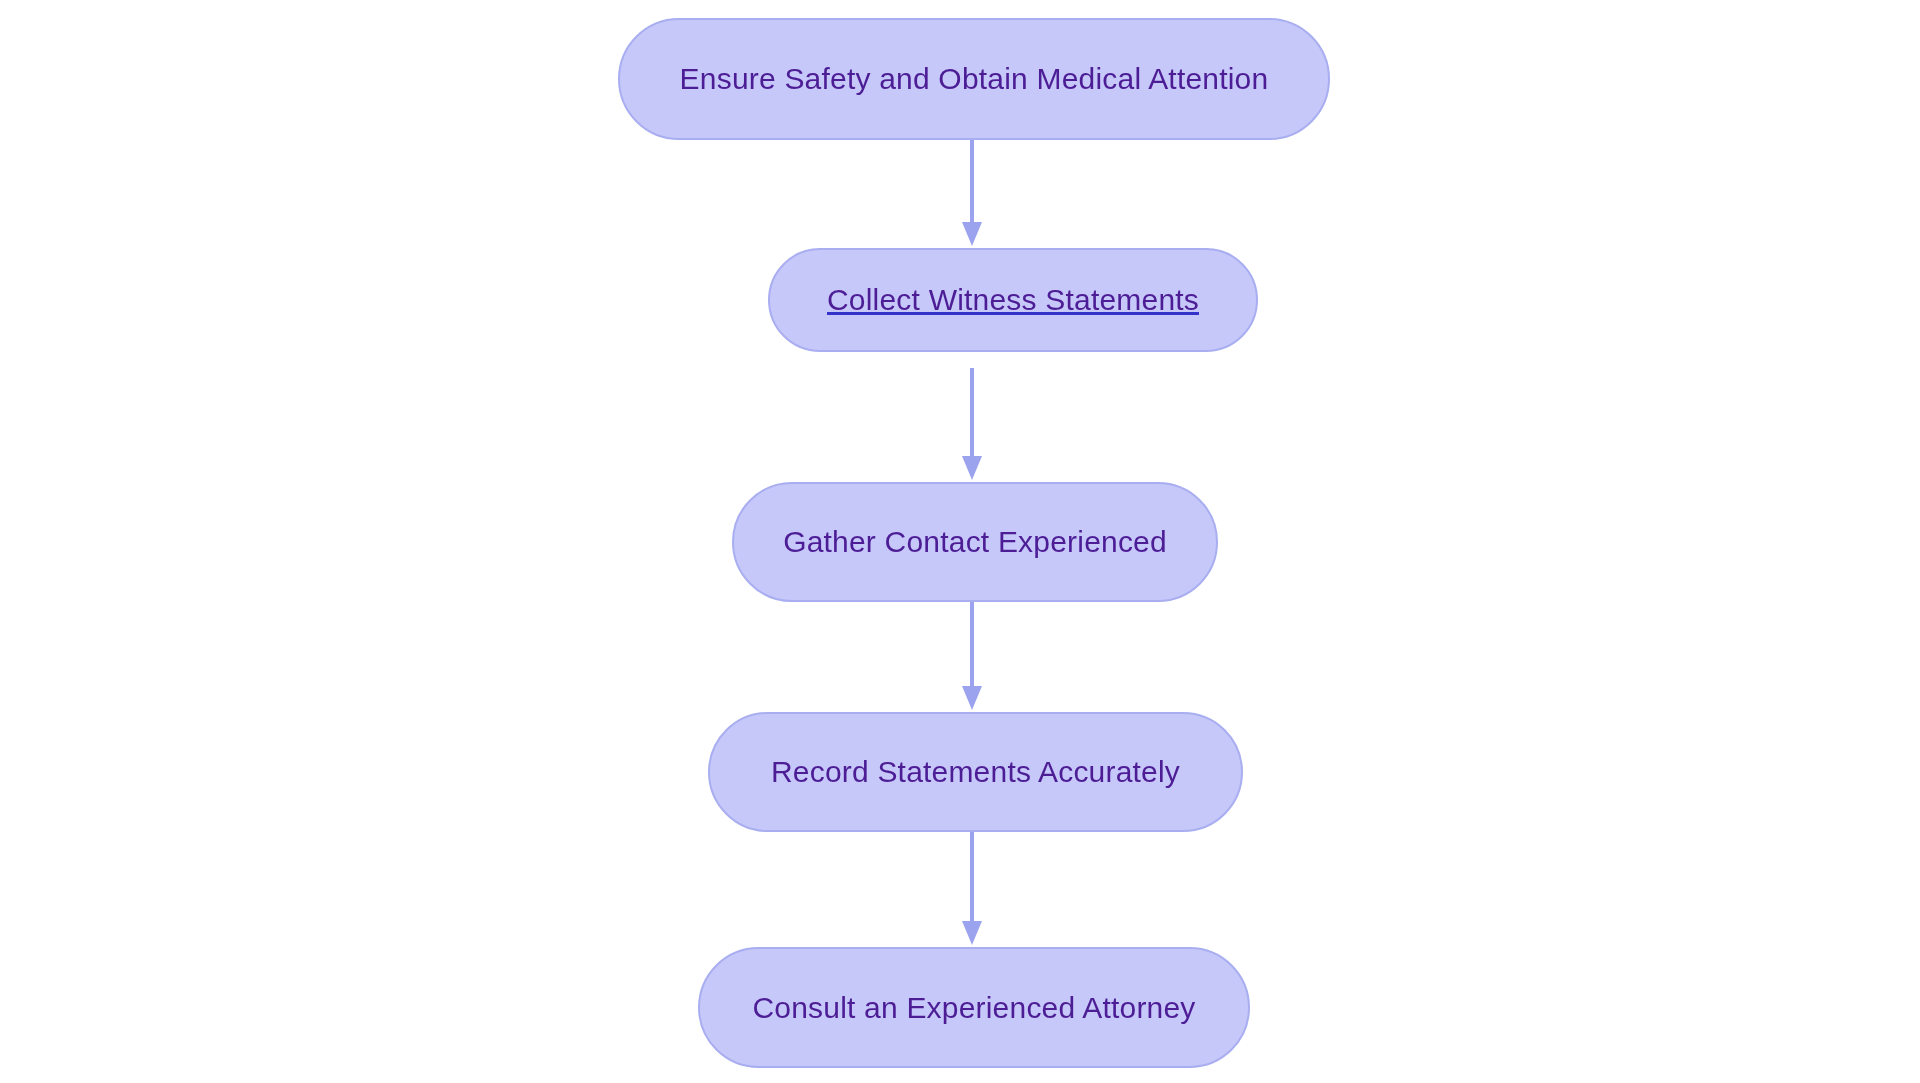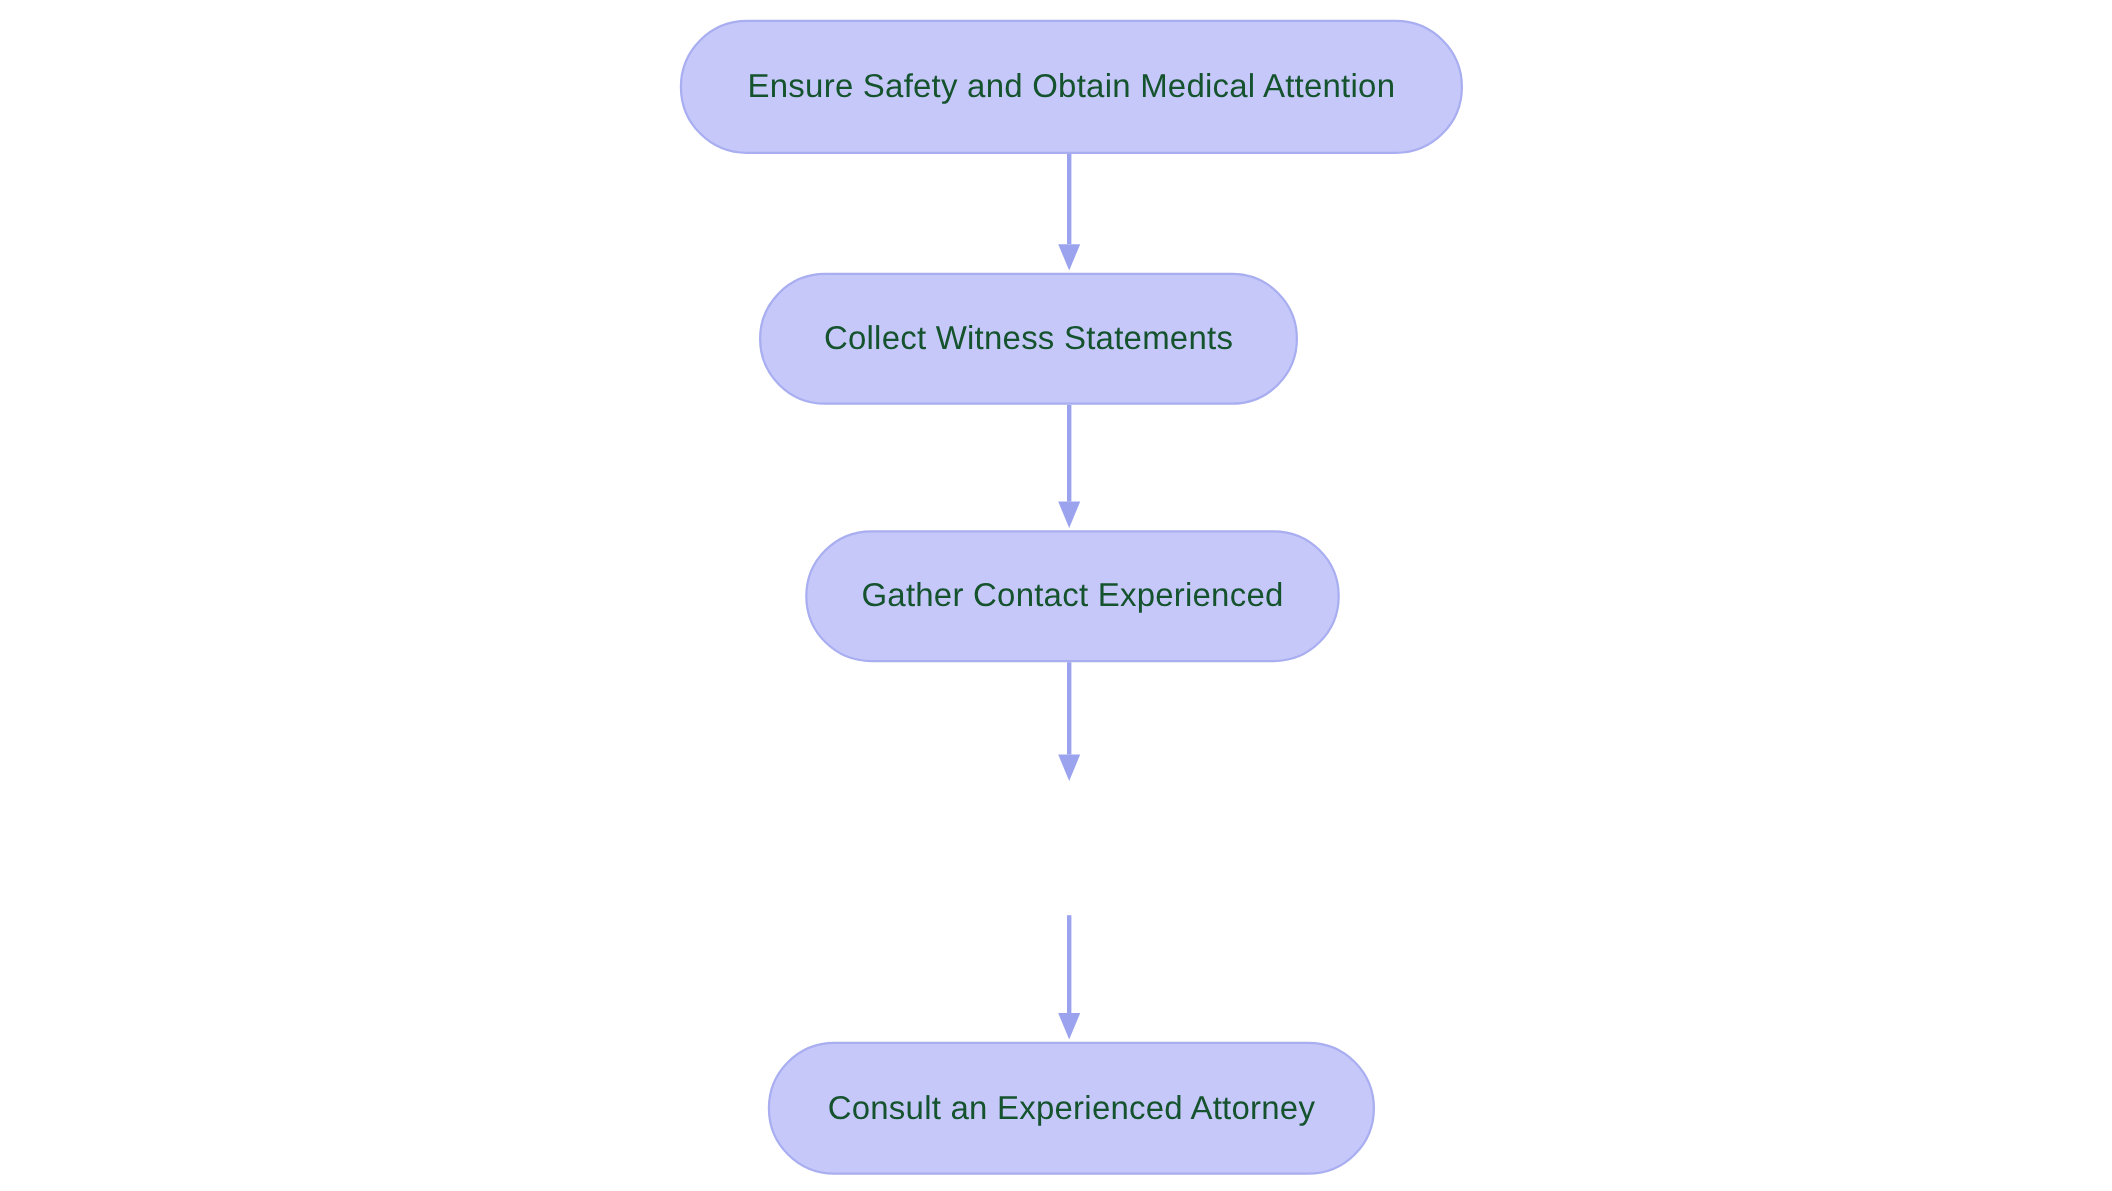--- a/index.html
+++ b/index.html
@@ -41,21 +41,21 @@
     border-radius: 999px;
     color: #3333cc;
     font-size: 30px;
     font-weight: 400;
     letter-spacing: 0.2px;
     white-space: nowrap;
     line-height: 1;
   }
 
   .node-label {
-    color: #14532d;
+    color: #4c1d95;
     padding: 0 18px;
   }
 </style>
 </head>
 <body>
 
 <div id="flowchart" style="background: rgb(255, 255, 255);">
 
   <svg class="edge-layer" width="1920" height="1083" viewBox="0 0 1920 1083" xmlns="http://www.w3.org/2000/svg">
     <g>
@@ -73,26 +73,29 @@
     <g>
       <line x1="972" y1="832" x2="972" y2="921" stroke="#9ba3ef" stroke-width="4"></line>
       <polygon points="962,921 982,921 972,945" fill="#9ba3ef"></polygon>
     </g>
   </svg>
 
   <div class="node" id="node-n1" style="left: 618px; top: 18px; width: 712px; height: 122px; background: rgb(198, 200, 250); border-color: rgb(168, 174, 240); border-width: 2px; color: rgb(51, 51, 204); font-size: 30px;">
     <span class="node-label">Ensure Safety and Obtain Medical Attention</span>
   </div>
 
-  <div class="node" id="node-n2" style="left: 690px; top: 248px; width: 490px; height: 120px; background: rgb(198, 200, 250); border-color: rgb(168, 174, 240); border-width: 2px; color: rgb(51, 51, 204); font-size: 30px;">
+  <div class="node" id="node-n2" style="left: 768px; top: 248px; width: 490px; height: 104px; background: rgb(198, 200, 250); border-color: rgb(168, 174, 240); border-width: 2px; color: rgb(51, 51, 204); font-size: 30px; text-decoration: underline;">
     <span class="node-label">Collect Witness Statements</span>
   </div>
 
   <div class="node" id="node-n3" style="left: 732px; top: 482px; width: 486px; height: 120px; background: rgb(198, 200, 250); border-color: rgb(168, 174, 240); border-width: 2px; color: rgb(51, 51, 204); font-size: 30px;">
     <span class="node-label">Gather Contact Experienced</span>
   </div>
 
+  <div class="node" id="node-n4" style="left: 708px; top: 712px; width: 535px; height: 120px; background: rgb(198, 200, 250); border-color: rgb(168, 174, 240); border-width: 2px; color: rgb(51, 51, 204); font-size: 30px;">
+    <span class="node-label">Record Statements Accurately</span>
+  </div>
 
   <div class="node" id="node-n5" style="left: 698px; top: 947px; width: 552px; height: 121px; background: rgb(198, 200, 250); border-color: rgb(168, 174, 240); border-width: 2px; color: rgb(51, 51, 204); font-size: 30px;">
     <span class="node-label">Consult an Experienced Attorney</span>
   </div>
 
 </div>
 
 </body></html>

